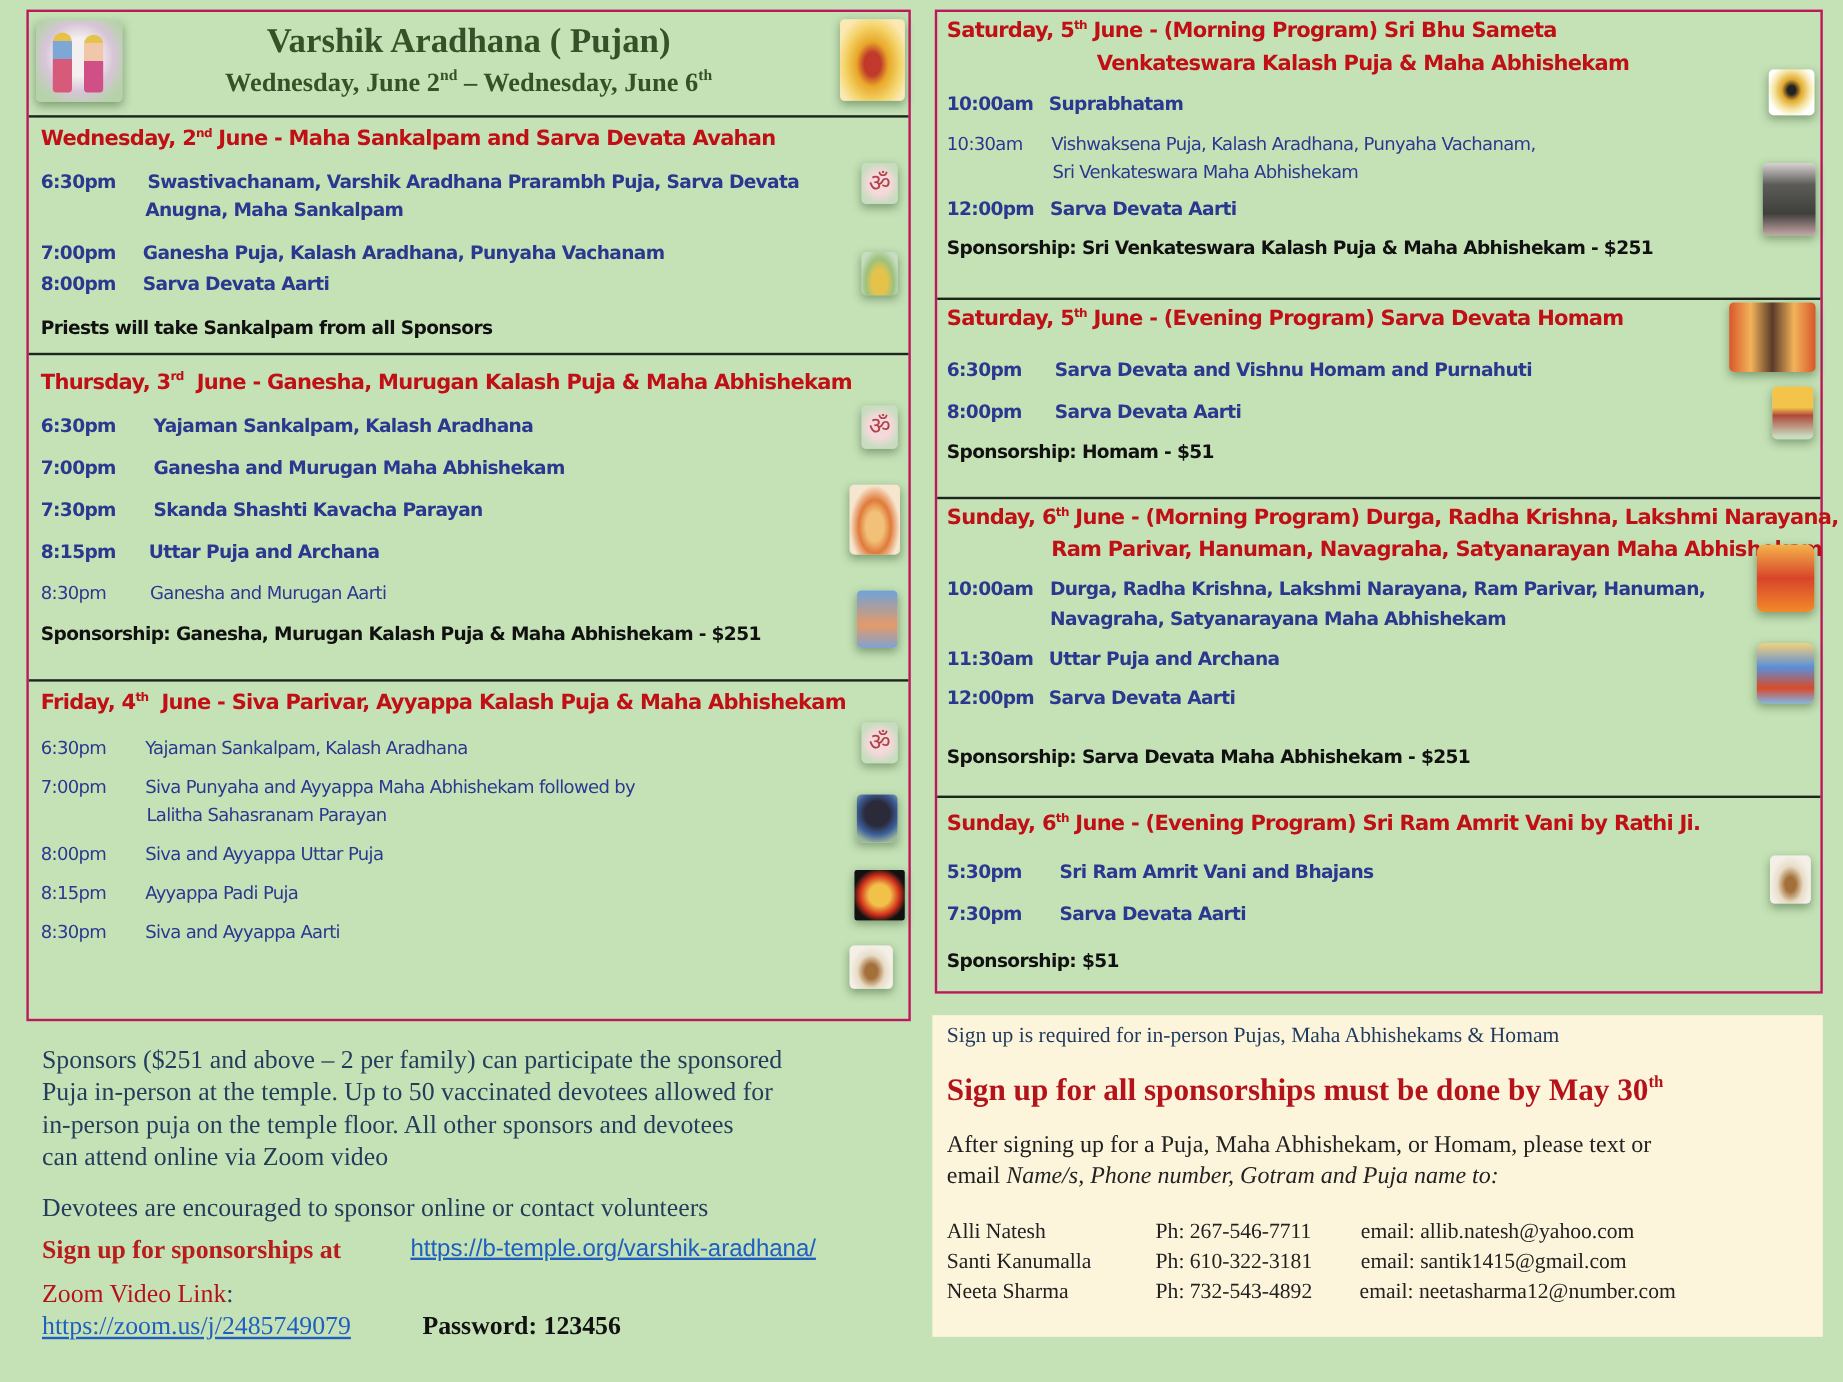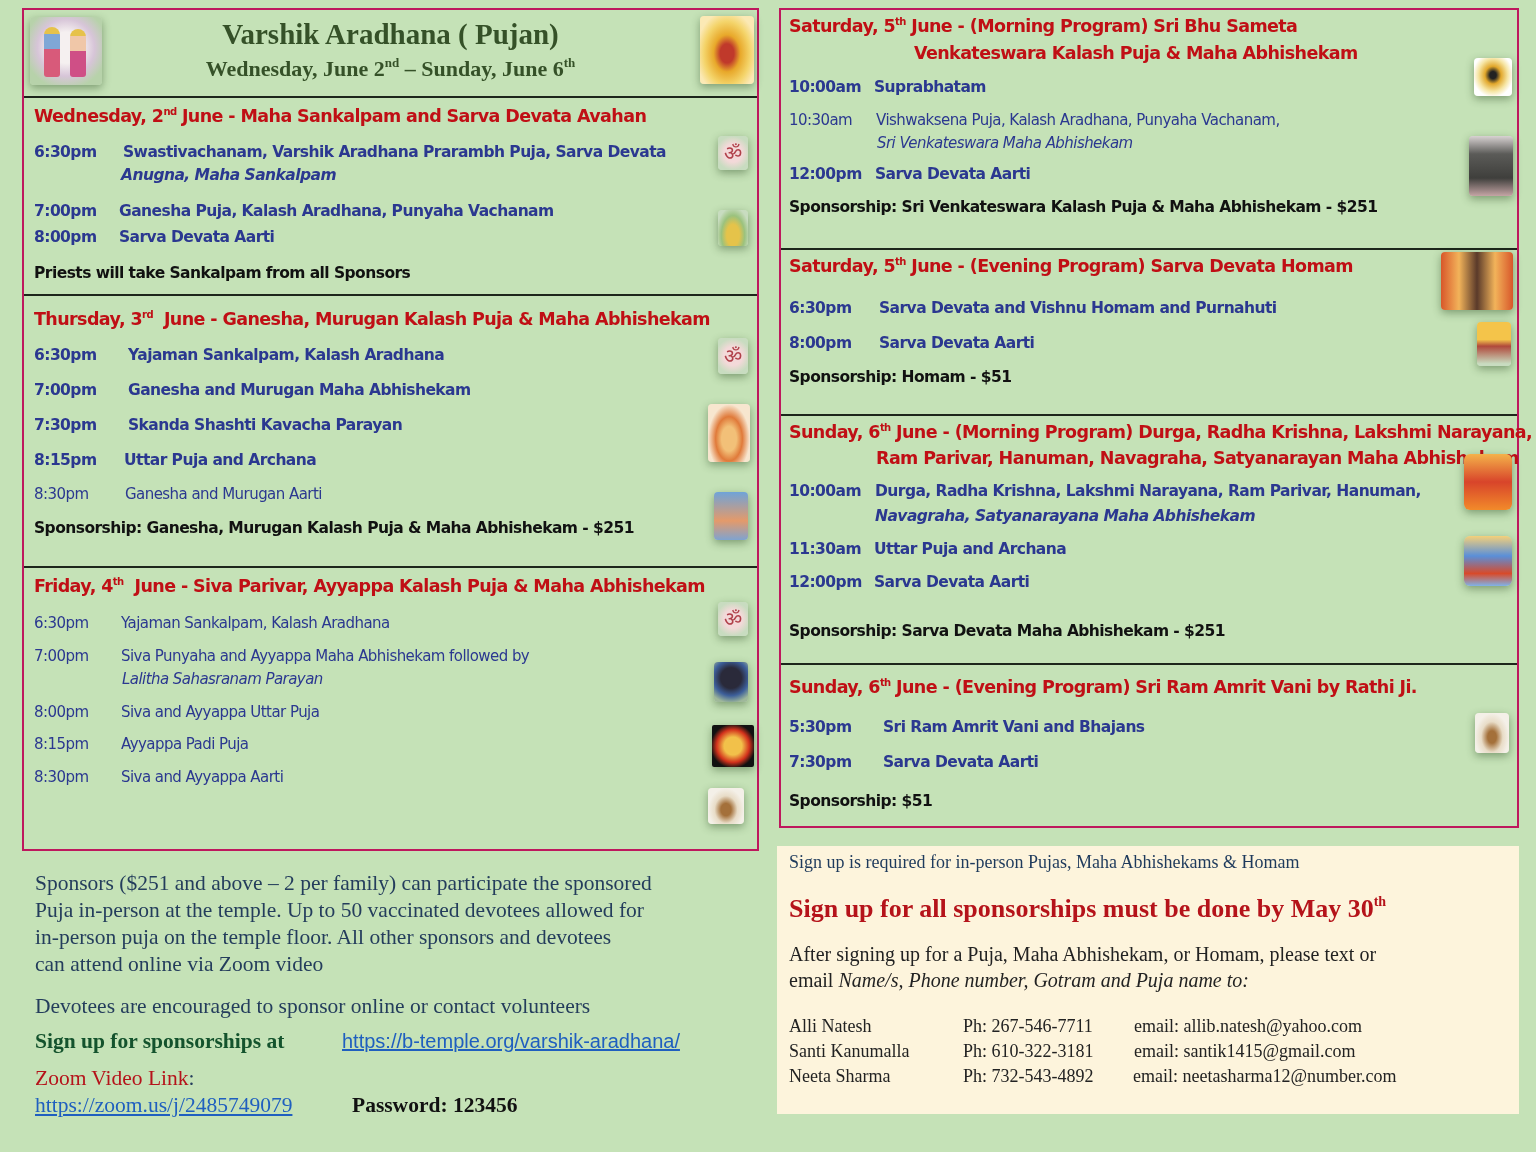--- a/index.html
+++ b/index.html
@@ -23,21 +23,21 @@
     font-size: 17.5px;
     font-weight: bold;
     letter-spacing: -0.6px;
     white-space: nowrap;
   }
   .hdr sup { font-size: 10px; vertical-align: 7px; line-height: 0; }
   .row { position: absolute; white-space: nowrap; color: #2b3890; font-family: "DejaVu Sans", sans-serif; font-weight: bold; font-size: 15.5px; letter-spacing: -0.55px; }
   .row.light { font-weight: normal; font-size: 15px; }
   .row .t { position: absolute; left: 0; }
   .row .d { position: absolute; }
-  .row .d2 { position: absolute; top: 23px; font-style: italic; }
+  .row .d2 { position: absolute; top: 23px; }
   .spons { position: absolute; white-space: nowrap; color: #111; font-family: "DejaVu Sans", sans-serif; font-weight: bold; font-size: 15.5px; letter-spacing: -0.55px; }
   .thumb {
     position: absolute;
     border-radius: 4px;
     box-shadow: 0 3px 8px rgba(40,70,30,0.45);
   }
   .title {
     position: absolute; left: 0; right: 0; text-align: center;
     color: #355128; font-family: "Liberation Serif", serif; font-weight: bold;
   }
@@ -56,21 +56,21 @@
 
 <div class="box" style="left:22px; top:8px; width:737px; height:843px;">
 
   <div class="sec first" style="top:0; height:86px;">
     <div class="thumb" style="left:6px; top:7px; width:72px; height:68px; background: radial-gradient(circle at 50% 45%, #f5f0f0 0 30%, #d7c5d8 55%, #b7d2aa 80%);">
       <div style="position:absolute;left:14px;top:10px;width:16px;height:50px;background:linear-gradient(#e6c24a 0 15%, #7fa7d6 15% 45%, #d85a7a 45%);border-radius:8px 8px 3px 3px;"></div>
       <div style="position:absolute;left:40px;top:12px;width:16px;height:48px;background:linear-gradient(#e6c24a 0 15%, #f0c7a8 15% 45%, #cf4f86 45%);border-radius:8px 8px 3px 3px;"></div>
     </div>
     <div class="title" style="top:8px; font-size:29px;">Varshik Aradhana ( Pujan)</div>
     <div class="title" style="top:46px; font-size:22px;">
-      <span>Wednesday, June 2</span><sup>nd</sup><span style="white-space:pre"> – </span><span>Sunday, June 6</span><sup>th</sup>
+      <span>Wednesday, June 2</span><sup>nd</sup><span style="white-space:pre"> – </span><span>Wednesday, June 6</span><sup>th</sup>
     </div>
     <div class="thumb" style="left:676px; top:6px; width:54px; height:68px; background: radial-gradient(ellipse at 50% 55%, #c0392b 0 18%, #e8a82a 35%, #f4d46a 60%, #fbe9b5 80%);"></div>
   </div>
 
   <div class="sec" style="top:86px; height:198px;">
     <div class="hdr" style="left:10px; top:8px;">
       <span>Wednesday, 2</span><sup>nd</sup><span style="white-space:pre"> June - Maha Sankalpam and Sarva Devata Avahan</span>
     </div>
     <div class="row" style="left:10px; top:45px;">
       <span class="t">6:30pm</span>
@@ -151,21 +151,21 @@
     <div class="thumb" style="left:684px; top:220px; width:36px; height:36px; background: radial-gradient(ellipse at 50% 60%, #a4703a 0 20%, #e8dcc7 45%, #f4f0e8 70%);"></div>
   </div>
 </div>
 
 <div>
   <div class="serif-blue" style="left:35px; top:870px; white-space:nowrap;">Sponsors ($251 and above – 2 per family) can participate the sponsored</div>
   <div class="serif-blue" style="left:35px; top:897px; white-space:nowrap;">Puja in-person at the temple. Up to 50 vaccinated devotees allowed for</div>
   <div class="serif-blue" style="left:35px; top:924px; white-space:nowrap;">in-person puja on the temple floor. All other sponsors and devotees</div>
   <div class="serif-blue" style="left:35px; top:951px; white-space:nowrap;">can attend online via Zoom video</div>
   <div class="serif-blue" style="left:35px; top:993px; white-space:nowrap;">Devotees are encouraged to sponsor online or contact volunteers</div>
-  <div style="position:absolute; left:35px; top:1029px; font-family:'Liberation Serif', serif; font-weight:bold; font-size:21.5px; color:#14532d; white-space:nowrap;">Sign up for sponsorships at</div>
+  <div style="position:absolute; left:35px; top:1029px; font-family:'Liberation Serif', serif; font-weight:bold; font-size:21.5px; color:#b91c1c; white-space:nowrap;">Sign up for sponsorships at</div>
   <a class="link" style="position:absolute; left:342px; top:1030px; font-family:'Liberation Sans', sans-serif; font-size:20px; white-space:nowrap;">https://b-temple.org/varshik-aradhana/</a>
   <div style="position:absolute; left:35px; top:1066px; font-family:'Liberation Serif', serif; font-size:21.5px; white-space:nowrap;">
     <span style="color:#b5131a;">Zoom Video Link</span><span style="color:#243d5c;">:</span>
   </div>
   <a class="link" style="position:absolute; left:35px; top:1093px; font-family:'Liberation Serif', serif; font-size:21.5px; white-space:nowrap;">https://zoom.us/j/2485749079</a>
   <div style="position:absolute; left:352px; top:1093px; font-family:'Liberation Serif', serif; font-weight:bold; font-size:21.5px; color:#111; white-space:nowrap;">Password: 123456</div>
 </div>
 
 <div class="box" style="left:779px; top:8px; width:740px; height:820px;">
 

